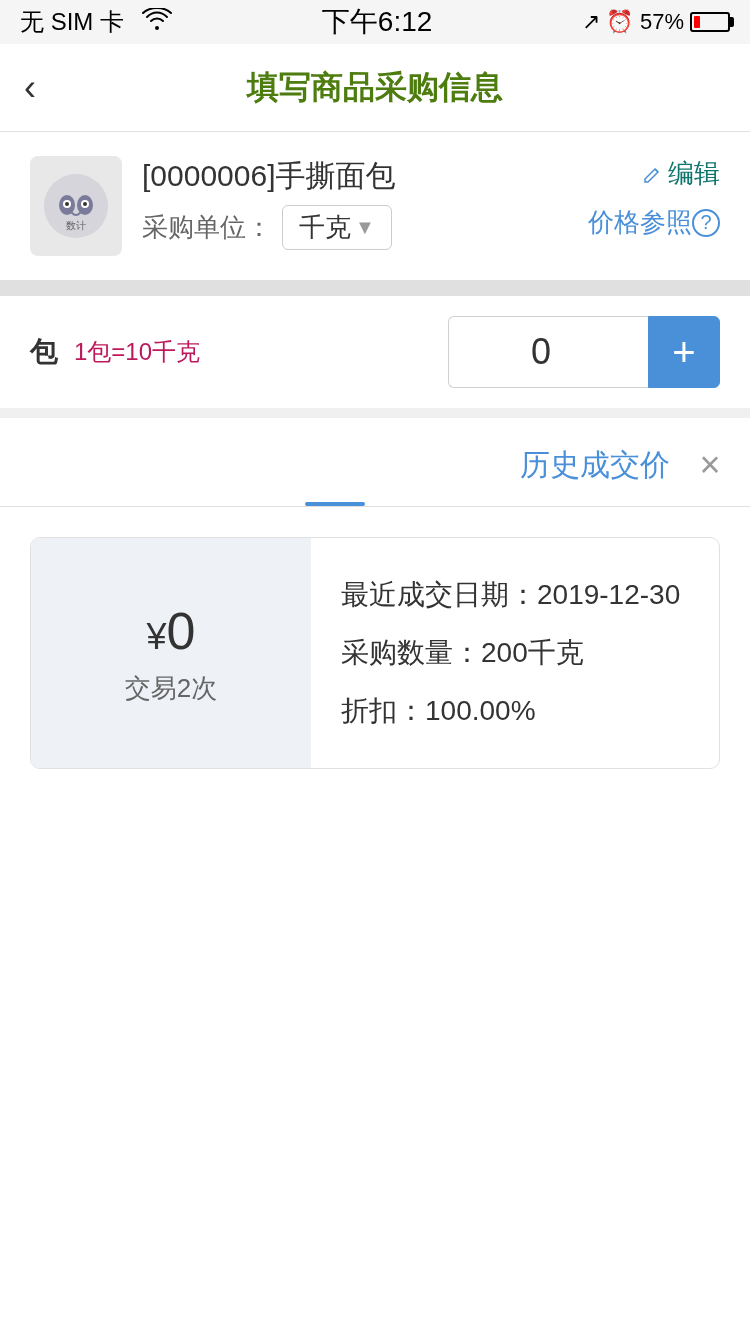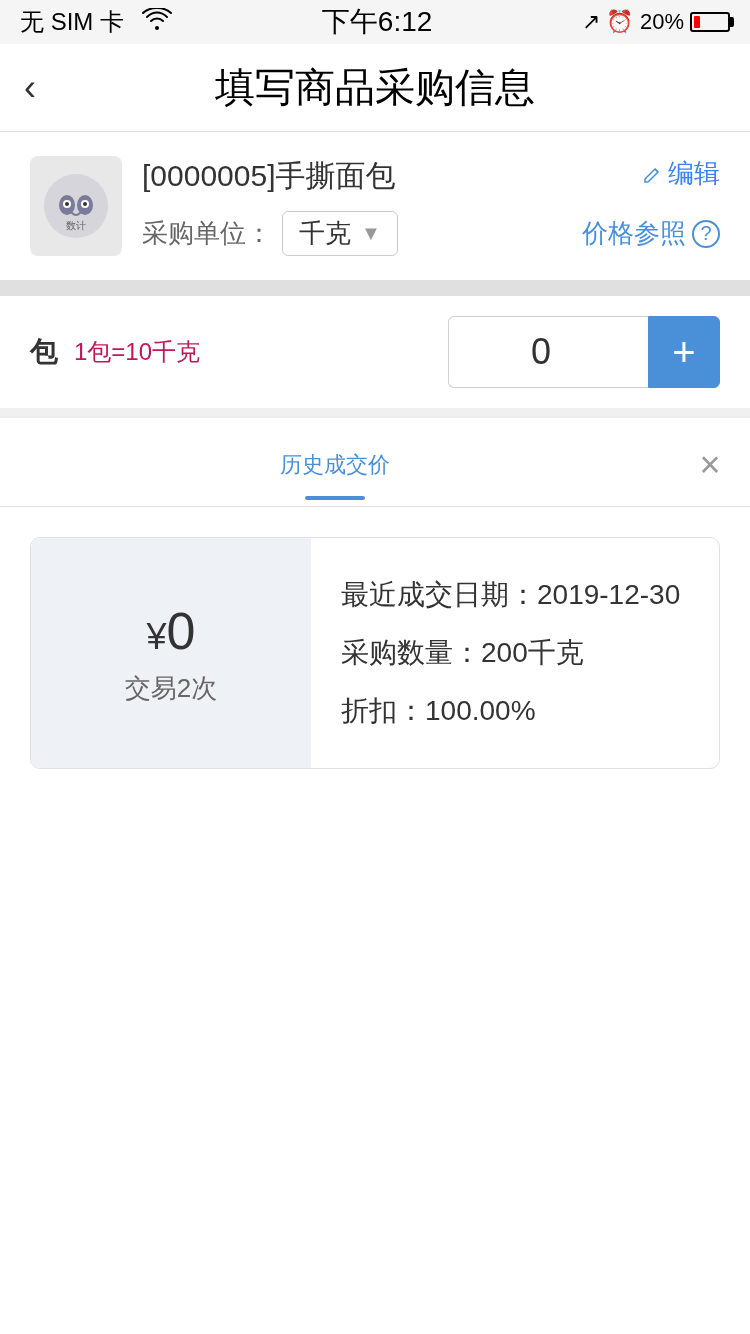--- a/index.html
+++ b/index.html
@@ -67,23 +67,23 @@
       border-bottom: 1px solid #e0e0e0;
     }
     .nav-back {
       position: absolute;
       left: 24px;
       font-size: 36px;
       color: #333;
       cursor: pointer;
     }
     .nav-title {
-      font-size: 40px;
-      font-weight: 400;
-      color: #000000;
+      font-size: 32px;
+      font-weight: 700;
+      color: #4d7c0f;
     }
 
     
     .product-card {
       background: #fff;
       margin: 0;
       padding: 24px 30px;
     }
     .product-top {
       display: flex;
@@ -112,60 +112,59 @@
       justify-content: space-between;
       align-items: flex-start;
     }
     .product-name {
       font-size: 30px;
       color: #333;
       font-weight: 500;
     }
     .edit-link {
       font-size: 26px;
-      color: #3b82f6;
+      color: #0f766e;
       display: flex;
       align-items: center;
       gap: 4px;
       cursor: pointer;
       white-space: nowrap;
       justify-content: center;
     }
     .purchase-unit-row {
       display: flex;
-      align-items: center;
+      align-items: flex-start;
       justify-content: space-between;
-      margin-top: 14px;
+      margin-top: 8px;
     }
     .unit-label {
       font-size: 26px;
       color: #666;
     }
     .unit-selector {
       border: 1px solid #ccc;
       border-radius: 6px;
       padding: 4px 16px;
       font-size: 26px;
       color: #333;
       background: #fff;
       display: flex;
       align-items: center;
-      gap: 10px;
+      gap: 4px;
       cursor: pointer;
     }
     .unit-chevron {
       color: #999;
       font-size: 20px;
     }
     .price-ref {
       font-size: 26px;
       color: #4a90d9;
       display: flex;
       align-items: center;
-      gap: 6px;
       cursor: pointer;
     }
     .price-ref-circle {
       width: 28px;
       height: 28px;
       border: 2px solid #4a90d9;
       border-radius: 50%;
       display: flex;
       align-items: center;
       justify-content: center;
@@ -238,23 +237,23 @@
     
     .tabs-container {
       background: #fff;
       display: flex;
       align-items: center;
       border-bottom: 1px solid #e0e0e0;
       position: relative;
     }
     .tab-item {
       flex: 1;
-      text-align: center;
+      text-align: right;
       padding: 26px 0 20px;
-      font-size: 22px;
+      font-size: 30px;
       color: #999;
       cursor: pointer;
       position: relative;
     }
     .tab-item.active {
       color: #4a90d9;
     }
     .tab-item.active::after {
       content: '';
       position: absolute;
@@ -349,21 +348,21 @@
         <path d="M9 13c1.6-1.6 3.8-2.5 6-2.5s4.4.9 6 2.5" stroke="#000" stroke-width="2" fill="none" stroke-linecap="round"></path>
         <path d="M5 9c2.8-2.8 6.6-4.5 10-4.5s7.2 1.7 10 4.5" stroke="#000" stroke-width="2" fill="none" stroke-linecap="round"></path>
         <path d="M1 5C4.7 1.3 9.6 0 15 0s10.3 1.3 14 5" stroke="#000" stroke-width="2" fill="none" stroke-linecap="round"></path>
       </svg>
     </span>
   </div>
   <div class="status-center">下午6:12</div>
   <div class="status-right">
     <span>↗</span>
     <span>⏰</span>
-    <span>20%</span>
+    <span>57%</span>
     <span class="battery-icon">
       <span class="battery-fill"></span>
     </span>
   </div>
 </div>
 
 <div class="nav-bar">
   <span class="nav-back">‹</span>
   <span class="nav-title">填写商品采购信息</span>
 </div>
@@ -379,21 +378,21 @@
         <circle cx="26" cy="33" r="4" fill="#fff"></circle>
         <circle cx="44" cy="33" r="4" fill="#fff"></circle>
         <circle cx="26" cy="33" r="2" fill="#333"></circle>
         <circle cx="44" cy="33" r="2" fill="#333"></circle>
         <path d="M31 42 Q35 46 39 42" stroke="#7a7a9a" stroke-width="2" fill="none" stroke-linecap="round"></path>
         <text x="35" y="58" text-anchor="middle" font-size="10" fill="#666">数计</text>
       </svg>
     </div>
     <div class="product-info">
       <div class="product-header">
-        <span class="product-name">[0000005]手撕面包</span>
+        <span class="product-name">[0000006]手撕面包</span>
         <span class="edit-link">
           <svg width="22" height="22" viewBox="0 0 22 22" fill="none">
             <path d="M3 16l10-10 3 3-10 10H3v-3z" stroke="#4a90d9" stroke-width="1.5" fill="none"></path>
             <path d="M13 6l3 3" stroke="#4a90d9" stroke-width="1.5"></path>
           </svg>
           <span>编辑</span>
         </span>
       </div>
       <div class="purchase-unit-row">
         <div style="display:flex;align-items:center;gap:10px;">

